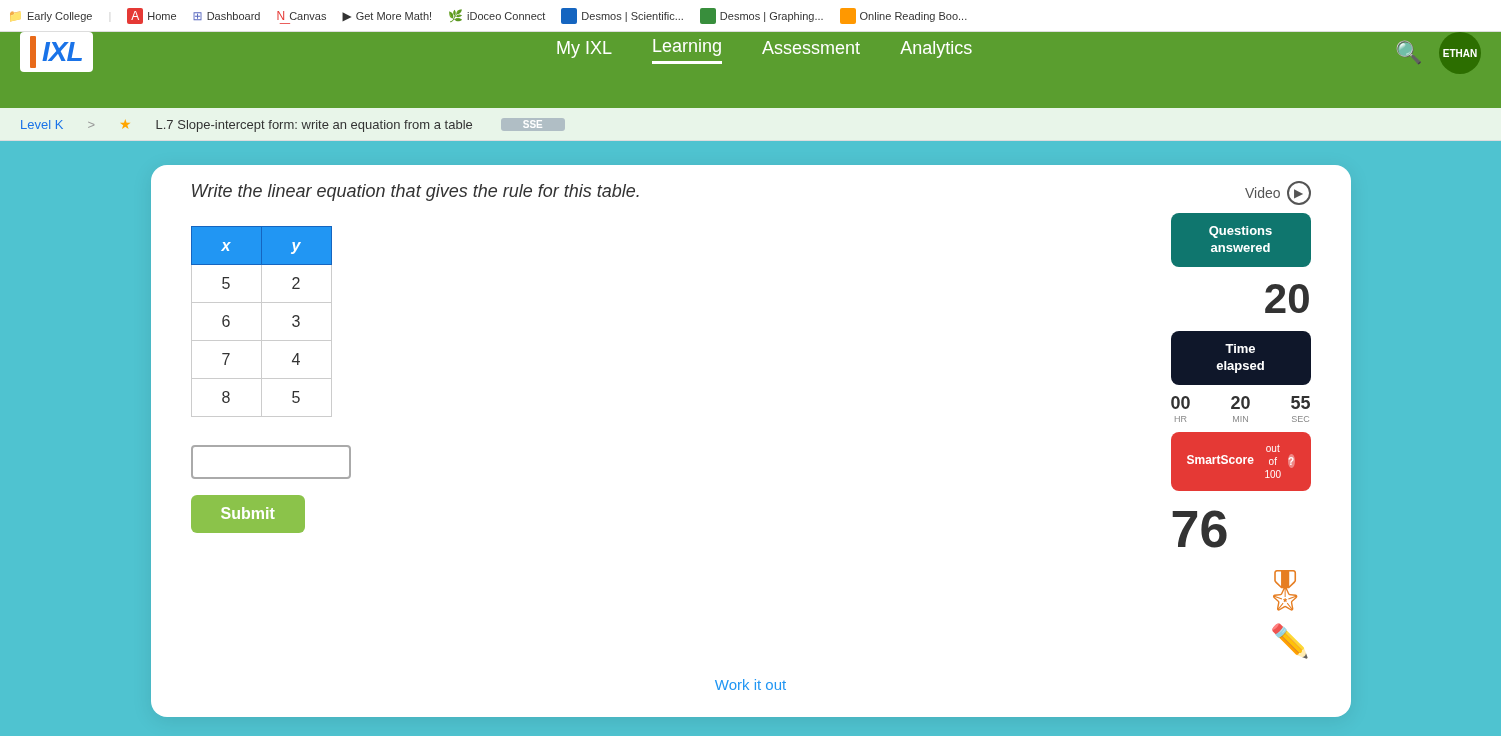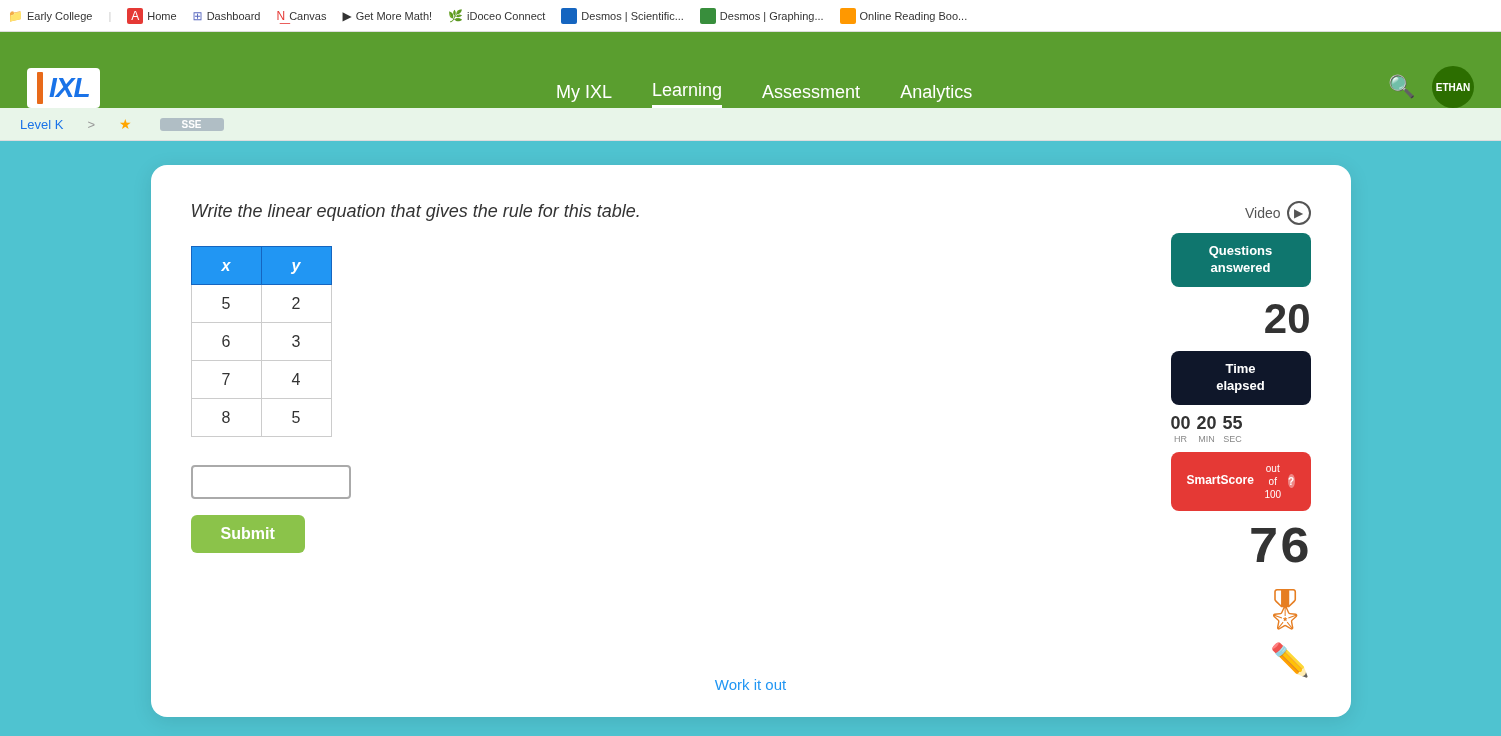--- a/index.html
+++ b/index.html
@@ -21,22 +21,22 @@
     .bookmark-icon { width: 14px; height: 14px; border-radius: 2px; display: inline-block; }
     .bk-darkblue { background: #1565C0; }
     .bk-green2 { background: #388E3C; }
     .bk-orange { background: #FF9800; }
 
     
     .ixl-header {
       background: #5a9e2f;
       height: 76px;
       display: flex;
-      align-items: flex-end;
-      padding: 0 27px;
+      align-items: flex-start;
+      padding: 0 20px;
       position: relative;
     }
     .ixl-logo {
       display: flex; align-items: center;
       background: #fff;
       border-radius: 4px;
       padding: 4px 10px;
       margin-right: 40px;
     }
     .ixl-logo-text {
@@ -94,21 +94,21 @@
     .main-content {
       background: #4fc3d0;
       padding: 24px 40px;
       min-height: 600px;
       display: flex;
       justify-content: center;
     }
     .question-card {
       background: #fff;
       border-radius: 16px;
-      padding: 36px 40px;
+      padding: 16px 40px;
       width: 100%;
       max-width: 1200px;
       position: relative;
       box-shadow: 0 4px 20px rgba(0,0,0,0.1);
     }
 
     
     .question-area {
       display: flex;
       gap: 20px;
@@ -229,21 +229,21 @@
       border-radius: 8px;
       padding: 10px 16px;
       text-align: center;
       font-size: 13px;
       font-weight: bold;
       line-height: 1.3;
       width: 140px;
     }
     .timer-display {
       display: flex; gap: 6px; align-items: flex-end;
-      justify-content: flex-start; width: 140px;
+      justify-content: space-between; width: 140px;
     }
     .timer-segment {
       text-align: center;
     }
     .timer-num {
       font-size: 18px; font-weight: bold; color: #333;
     }
     .timer-label {
       font-size: 9px; color: #888; text-transform: uppercase;
     }
@@ -257,23 +257,22 @@
       font-weight: bold;
       line-height: 1.3;
       width: 140px;
       display: flex; align-items: center; gap: 4px;
       justify-content: center;
     }
     .smart-score-value {
       font-size: 52px;
       font-weight: bold;
       color: #333;
-      text-align: right;
-      width: 140px;
-      font-family: Liberation Mono, monospace;
+      text-align: left;
+      width: 140px;
     }
     .ribbon-icon {
       font-size: 40px;
       text-align: right;
       width: 140px;
       color: #e67e22;
     }
     .pencil-icon {
       font-size: 32px;
       text-align: right;
@@ -346,20 +345,21 @@
     <div class="user-avatar">
       <span style="font-size:10px;">ETHAN</span>
     </div>
   </div>
 </div>
 
 <div class="breadcrumb-bar">
   <a class="breadcrumb-link">Level K</a>
   <span class="breadcrumb-chevron">&gt;</span>
   <span class="star-icon">★</span>
+  <span>L.7 Slope-intercept form: write an equation from a table</span>
   <span class="sse-badge">SSE</span>
 </div>
 
 <div class="main-content">
   <div class="question-card">
     <div class="question-area">
 
       <div class="question-left">
         <p class="question-text">Write the linear equation that gives the rule for this table.</p>
 

